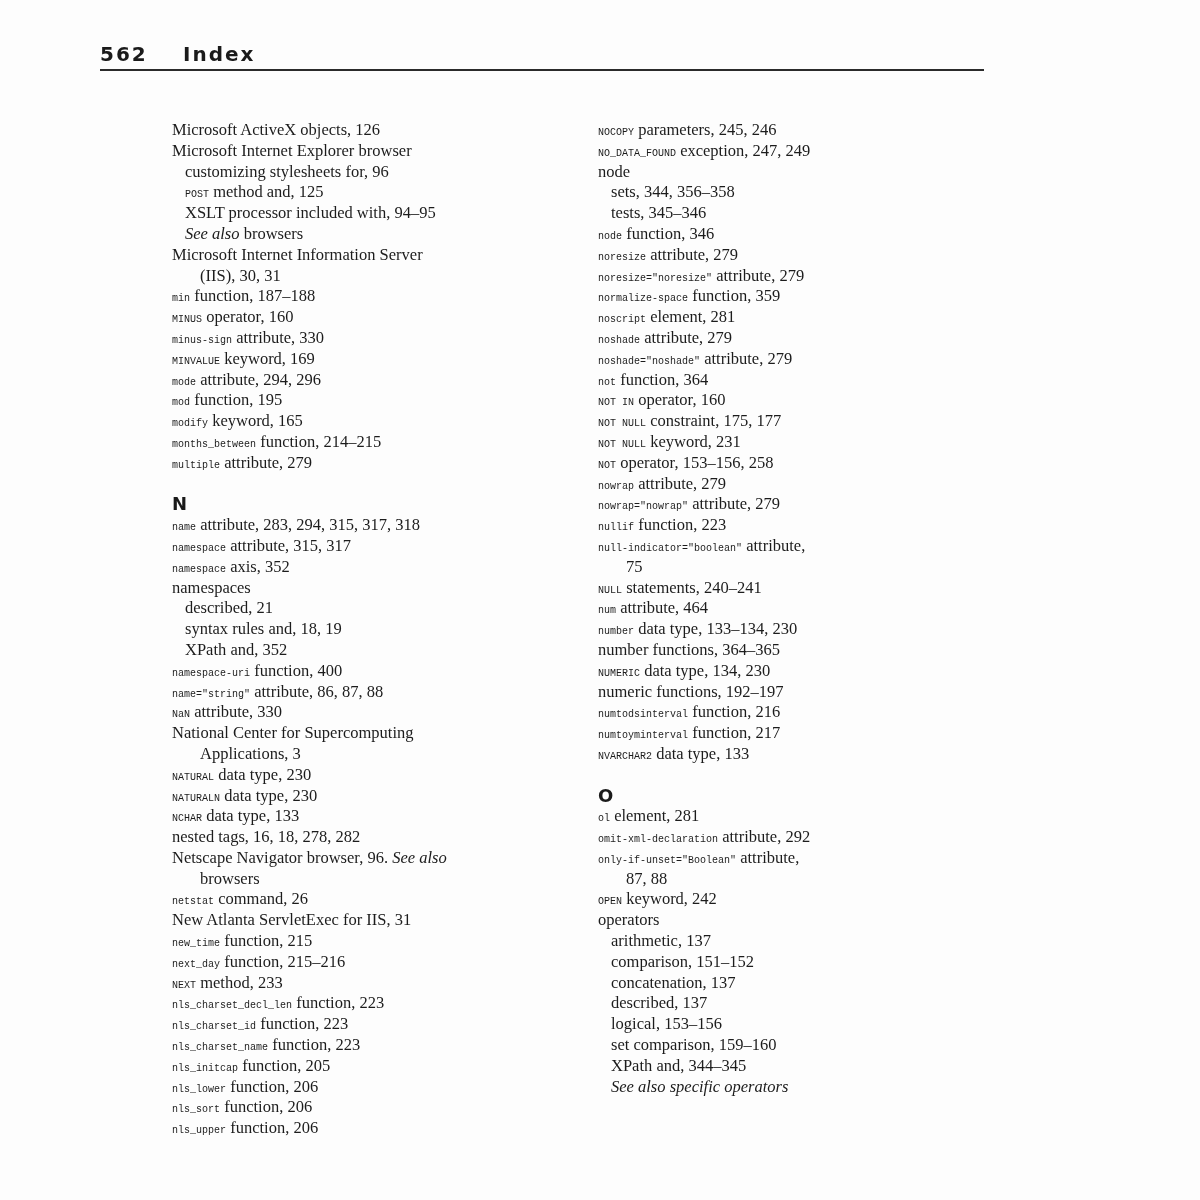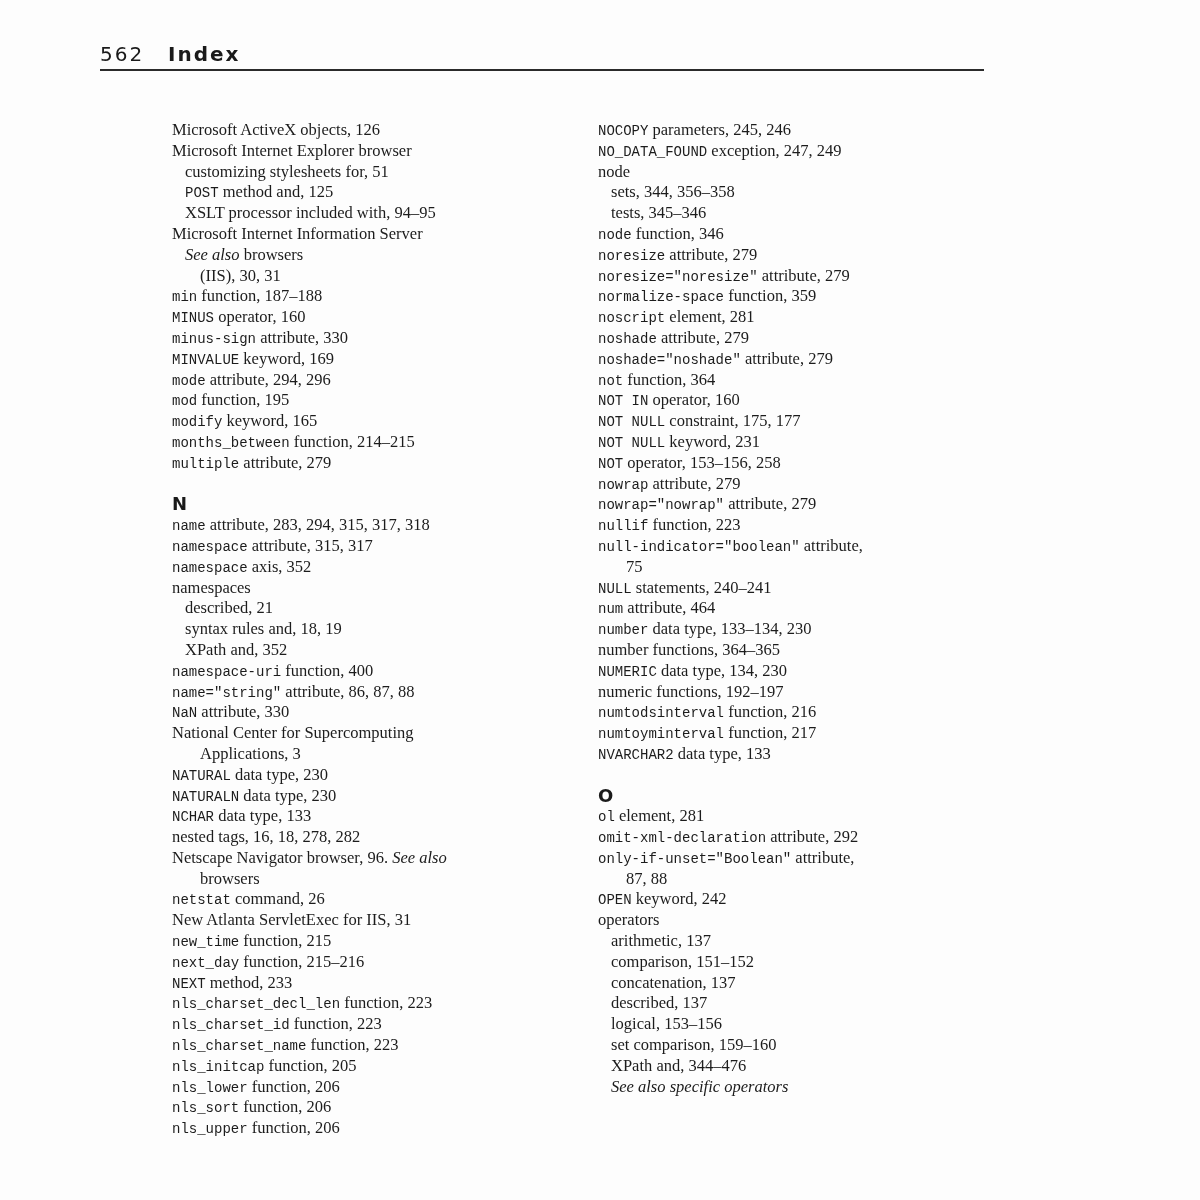--- a/index.html
+++ b/index.html
@@ -14,28 +14,28 @@
     background: #fdfdfd;
     overflow: hidden;
     font-family: "Liberation Serif", "DejaVu Serif", serif;
     color: #1c1c1c;
   }
   .hdr-num {
     position: absolute;
     left: 100px;
     top: 42px;
     font-family: "DejaVu Sans", "Liberation Sans", sans-serif;
-    font-weight: normal;
+    font-weight: bold;
     font-size: 20px;
     letter-spacing: 2px;
     color: #1a1a1a;
   }
   .hdr-title {
     position: absolute;
-    left: 168px;
+    left: 183px;
     top: 42px;
     font-family: "DejaVu Sans", "Liberation Sans", sans-serif;
     font-weight: bold;
     font-size: 20px;
     letter-spacing: 2px;
     color: #1a1a1a;
   }
   .hdr-rule {
     position: absolute;
     left: 100px;
@@ -63,39 +63,39 @@
   .sect {
     font-family: "DejaVu Sans", "Liberation Sans", sans-serif;
     font-weight: bold;
     font-size: 18px;
     color: #1a1a1a;
   }
   .r { font-family: "Liberation Serif", "DejaVu Serif", serif; }
   .i { font-family: "Liberation Serif", "DejaVu Serif", serif; font-style: italic; }
   .m {
     font-family: "Liberation Mono", "DejaVu Sans Mono", monospace;
-    font-size: 14px;
+    font-size: 10px;
     letter-spacing: 0;
   }
 </style>
 </head>
 <body>
 
 <div class="page">
   <div class="hdr-num">562</div>
   <div class="hdr-title">Index</div>
   <div class="hdr-rule"></div>
   <div class="col col-left">
       <div class="line ind0"><span class="r">Microsoft ActiveX objects, 126</span></div>
       <div class="line ind0"><span class="r">Microsoft Internet Explorer browser</span></div>
-      <div class="line ind1"><span class="r">customizing stylesheets for, 51</span></div>
+      <div class="line ind1"><span class="r">customizing stylesheets for, 96</span></div>
       <div class="line ind1"><span class="m">POST</span><span class="r"> method and, 125</span></div>
       <div class="line ind1"><span class="r">XSLT processor included with, 94–95</span></div>
+      <div class="line ind1"><span class="i">See also</span><span class="r"> browsers</span></div>
       <div class="line ind0"><span class="r">Microsoft Internet Information Server</span></div>
-      <div class="line ind1"><span class="i">See also</span><span class="r"> browsers</span></div>
       <div class="line ind2"><span class="r">(IIS), 30, 31</span></div>
       <div class="line ind0"><span class="m">min</span><span class="r"> function, 187–188</span></div>
       <div class="line ind0"><span class="m">MINUS</span><span class="r"> operator, 160</span></div>
       <div class="line ind0"><span class="m">minus-sign</span><span class="r"> attribute, 330</span></div>
       <div class="line ind0"><span class="m">MINVALUE</span><span class="r"> keyword, 169</span></div>
       <div class="line ind0"><span class="m">mode</span><span class="r"> attribute, 294, 296</span></div>
       <div class="line ind0"><span class="m">mod</span><span class="r"> function, 195</span></div>
       <div class="line ind0"><span class="m">modify</span><span class="r"> keyword, 165</span></div>
       <div class="line ind0"><span class="m">months_between</span><span class="r"> function, 214–215</span></div>
       <div class="line ind0"><span class="m">multiple</span><span class="r"> attribute, 279</span></div>
@@ -171,16 +171,16 @@
       <div class="line ind0"><span class="m">only-if-unset="Boolean"</span><span class="r"> attribute,</span></div>
       <div class="line ind2"><span class="r">87, 88</span></div>
       <div class="line ind0"><span class="m">OPEN</span><span class="r"> keyword, 242</span></div>
       <div class="line ind0"><span class="r">operators</span></div>
       <div class="line ind1"><span class="r">arithmetic, 137</span></div>
       <div class="line ind1"><span class="r">comparison, 151–152</span></div>
       <div class="line ind1"><span class="r">concatenation, 137</span></div>
       <div class="line ind1"><span class="r">described, 137</span></div>
       <div class="line ind1"><span class="r">logical, 153–156</span></div>
       <div class="line ind1"><span class="r">set comparison, 159–160</span></div>
-      <div class="line ind1"><span class="r">XPath and, 344–476</span></div>
+      <div class="line ind1"><span class="r">XPath and, 344–345</span></div>
       <div class="line ind1"><span class="i">See also specific operators</span></div>
     </div>
 </div>
 
 </body></html>

